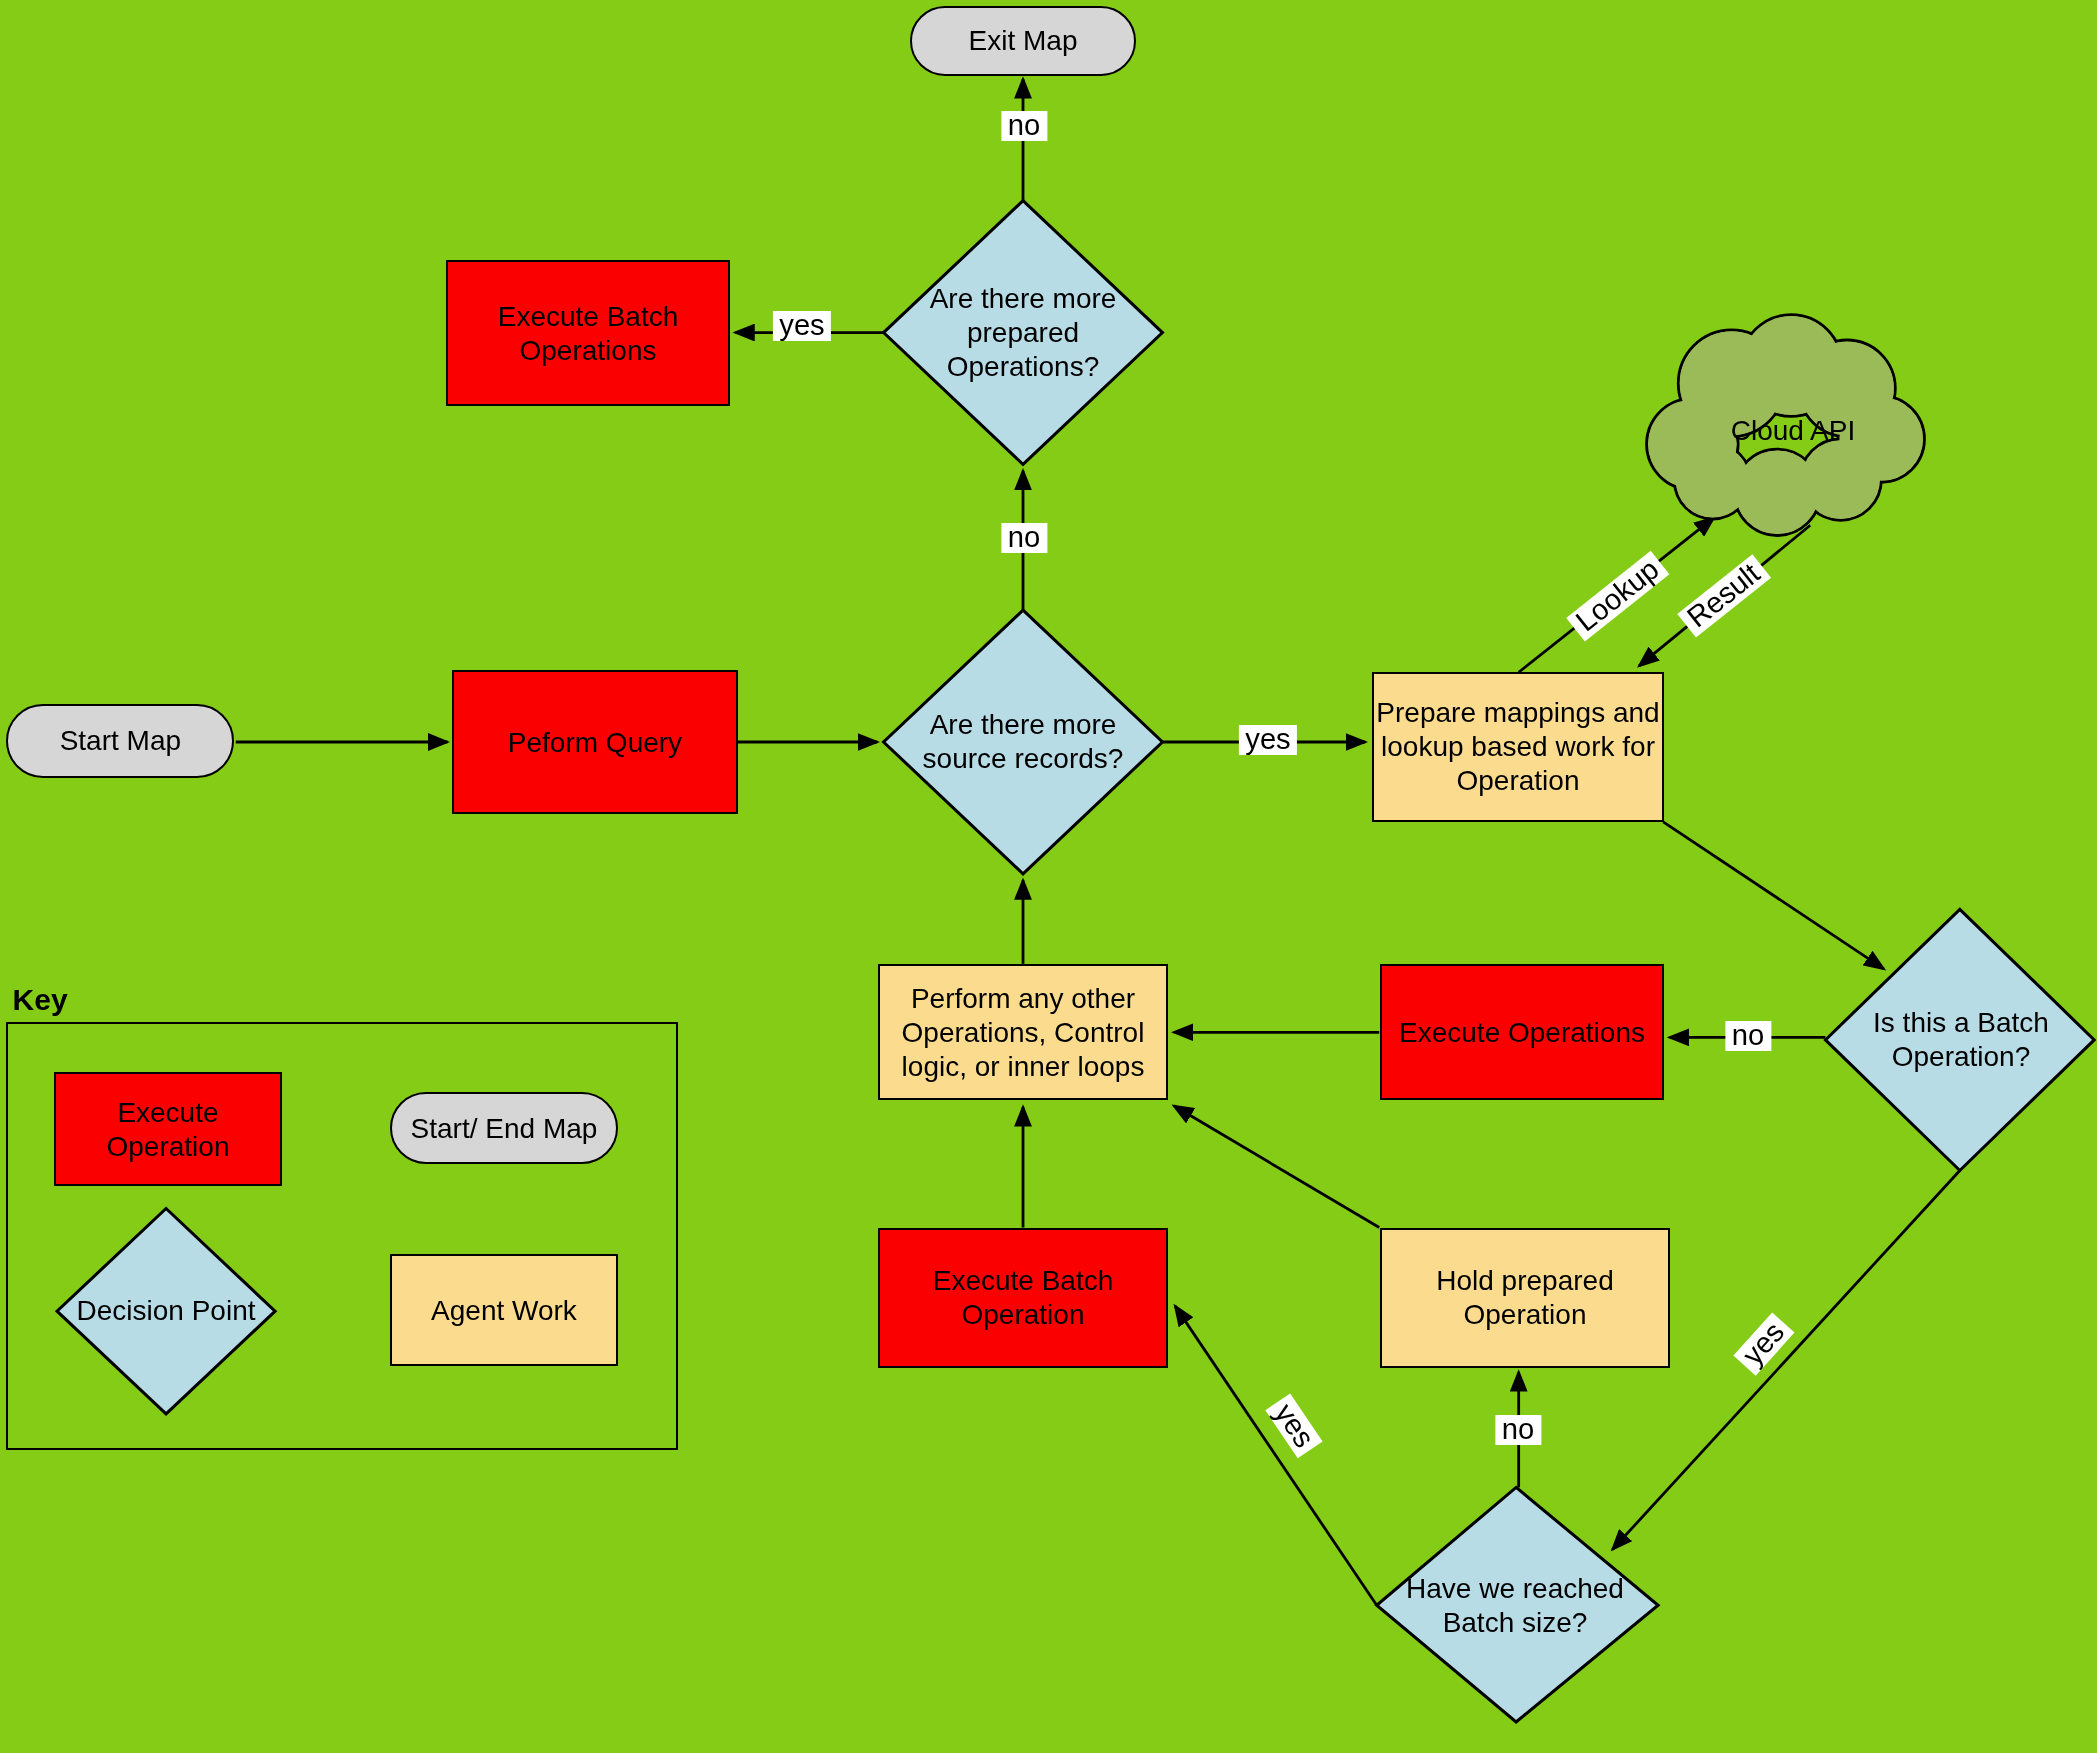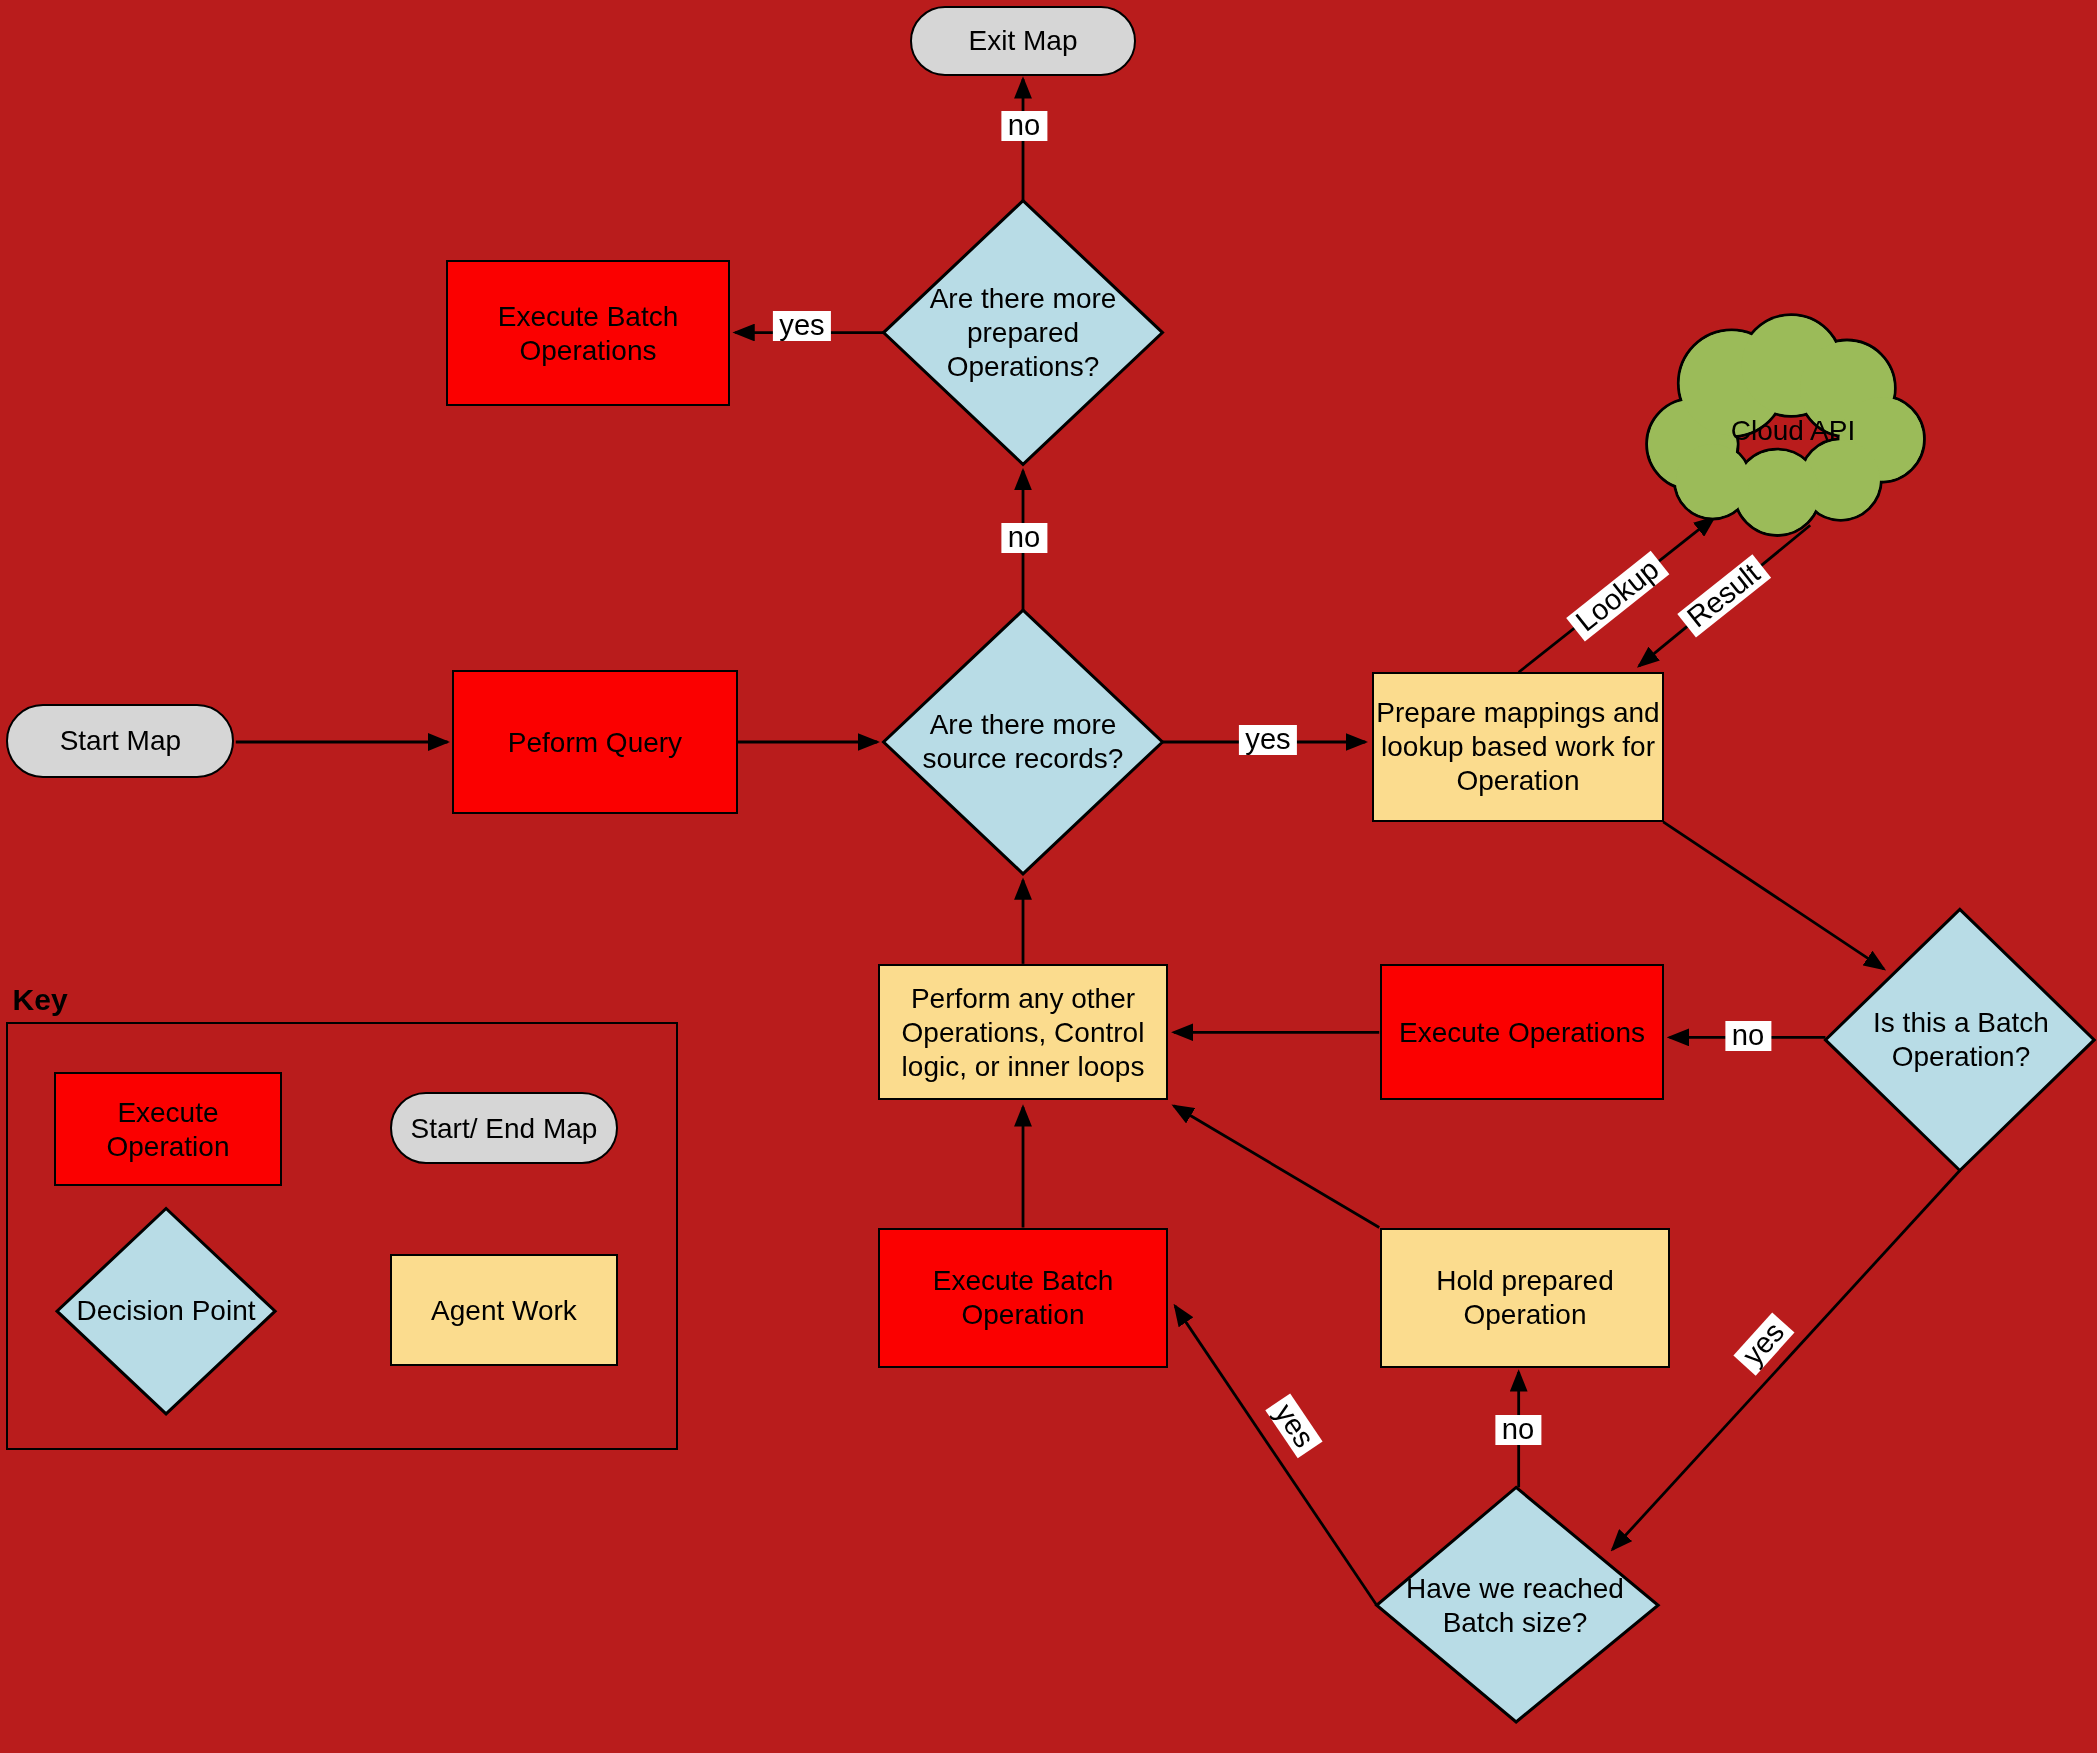--- a/index.html
+++ b/index.html
@@ -1,16 +1,16 @@
 <!DOCTYPE html>
 <html style="font-size:10px"><head>
 <meta charset="utf-8">
 <style>
   html,body{margin:0;padding:0;background:#ffffff;}
-  .stage{width:2097px;height:1753px;overflow:hidden;background:#b91c1c;}
+  .stage{width:2097px;height:1753px;overflow:hidden;background:#84cc16;}
   .canvas{position:relative;width:1049px;height:877px;transform:scale(2);transform-origin:0 0;
           font-family:"Liberation Sans",sans-serif;color:#000;}
   svg.wires{position:absolute;left:0;top:0;width:1049px;height:877px;}
   .node{position:absolute;display:flex;align-items:center;justify-content:center;
         text-align:center;border:1.6px solid #000;box-sizing:border-box;
         font-size:14px;line-height:17px;}
   .pill{border-radius:19px;}
   .dlabel{position:absolute;text-align:center;font-size:14px;line-height:17px;}
   .elabel{position:absolute;transform:translate(-50%,-50%) rotate(var(--rot,0deg));
           background:#fff;padding:0 3.2px;font-size:14.6px;line-height:15px;white-space:nowrap;}

